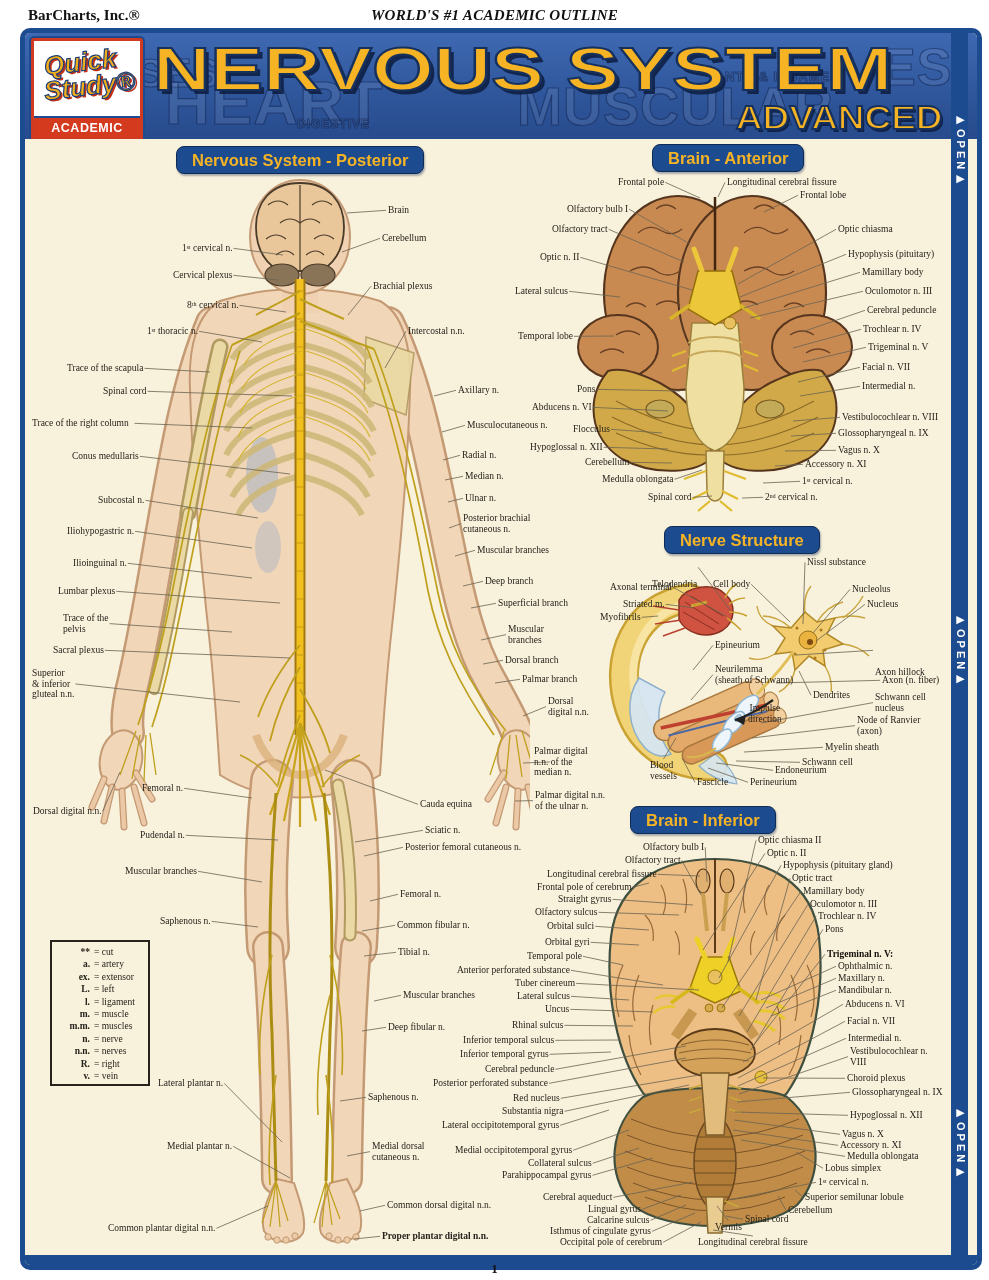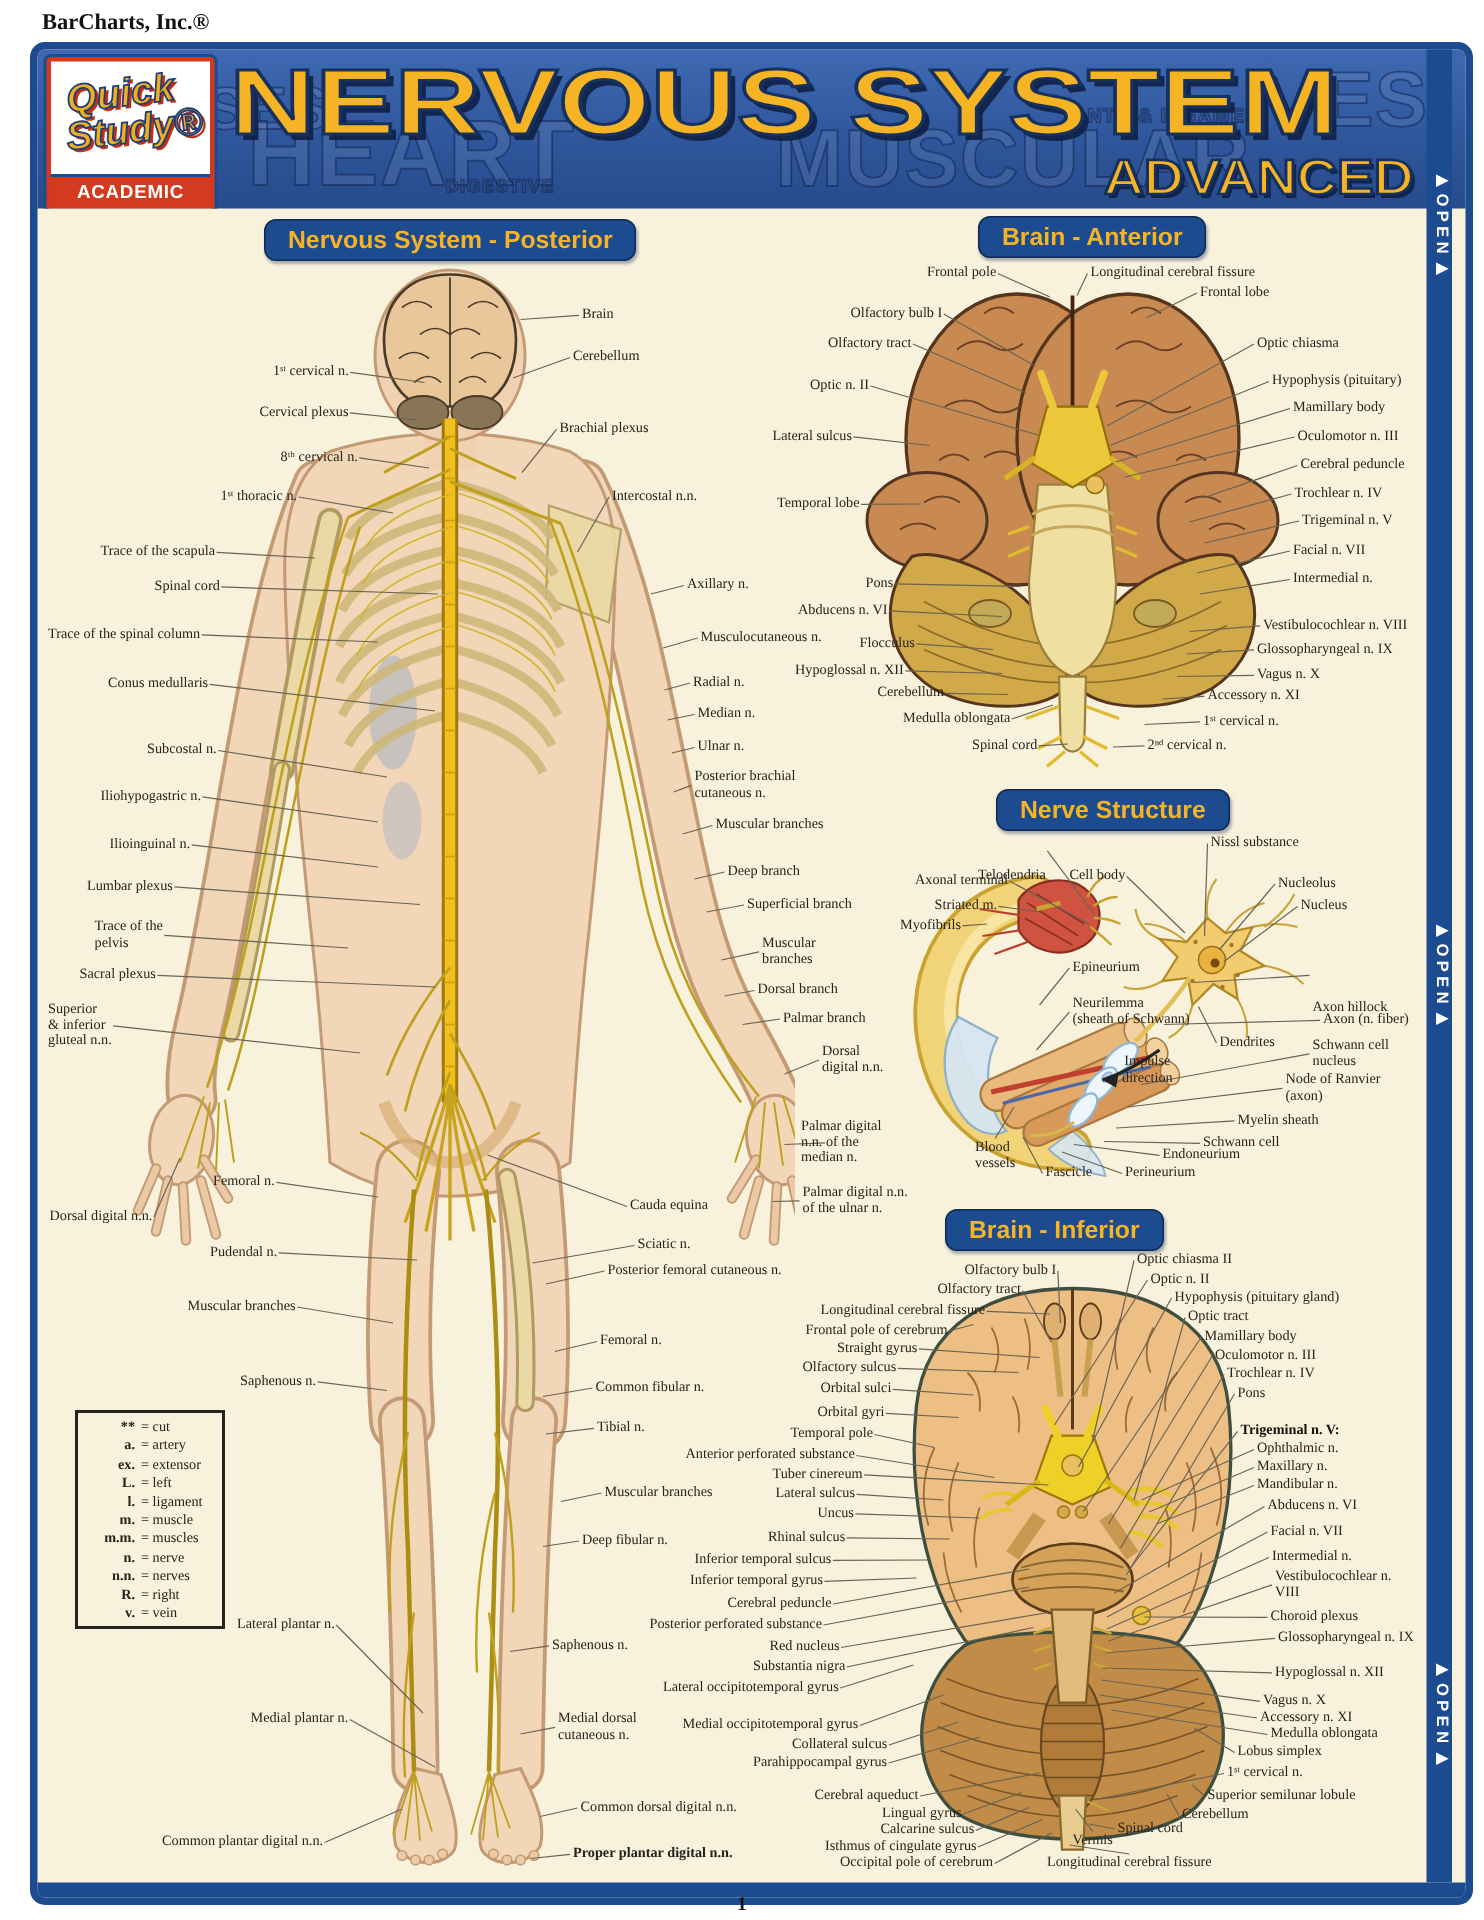--- a/index.html
+++ b/index.html
@@ -52,20 +52,21 @@
   .lg-term{flex:1;text-align:left;}
   .pageno{position:absolute;left:0;right:0;top:1262px;text-align:center;
           font:bold 13px/14px "Liberation Serif","DejaVu Serif",serif;color:#111;}
 </style>
 </head>
 <body>
 
 <div id="page">
 
   <div class="pub">BarCharts, Inc.®</div>
+  <div class="tagline">WORLD'S #1 ACADEMIC OUTLINE</div>
 
   <div class="panel">
     <div class="banner">
       <div id="banner-marks">
           <div class="wm" style="left: 112px; top: 18px; font-size: 40px;">SES</div>
           <div class="wm" style="left: 140px; top: 34px; font-size: 62px;">HEART</div>
           <div class="wm" style="left: 272px; top: 84px; font-size: 12px;">DIGESTIVE</div>
           <div class="wm" style="left: 492px; top: 42px; font-size: 54px;">MUSCULAR</div>
           <div class="wm" style="left: 700px; top: 36px; font-size: 13px;">NTS &amp; LIGAMEN</div>
           <div class="wm" style="left: 856px; top: 4px; font-size: 52px;">ES</div>
@@ -428,21 +429,21 @@
       <div class="lbl" style="left: 388px; top: 205px;">Brain</div>
       <div class="lbl" style="left: 382px; top: 233px;">Cerebellum</div>
       <div class="lbl" style="left: 182px; top: 243px;">1ˢᵗ cervical n.</div>
       <div class="lbl" style="left: 173px; top: 270px;">Cervical plexus</div>
       <div class="lbl" style="left: 187px; top: 300px;">8ᵗʰ cervical n.</div>
       <div class="lbl" style="left: 147px; top: 326px;">1ˢᵗ thoracic n.</div>
       <div class="lbl" style="left: 373px; top: 281px;">Brachial plexus</div>
       <div class="lbl" style="left: 408px; top: 326px;">Intercostal n.n.</div>
       <div class="lbl" style="left: 67px; top: 363px;">Trace of the scapula</div>
       <div class="lbl" style="left: 103px; top: 386px;">Spinal cord</div>
-      <div class="lbl" style="left: 32px; top: 418px;">Trace of the spinal column</div>
+      <div class="lbl" style="left: 32px; top: 418px;">Trace of the right column</div>
       <div class="lbl" style="left: 72px; top: 451px;">Conus medullaris</div>
       <div class="lbl" style="left: 98px; top: 495px;">Subcostal n.</div>
       <div class="lbl" style="left: 67px; top: 526px;">Iliohypogastric n.</div>
       <div class="lbl" style="left: 73px; top: 558px;">Ilioinguinal n.</div>
       <div class="lbl" style="left: 58px; top: 586px;">Lumbar plexus</div>
       <div class="lbl" style="left: 63px; top: 613px;">Trace of the
 pelvis</div>
       <div class="lbl" style="left: 53px; top: 645px;">Sacral plexus</div>
       <div class="lbl" style="left: 32px; top: 668px;">Superior
 &amp; inferior

